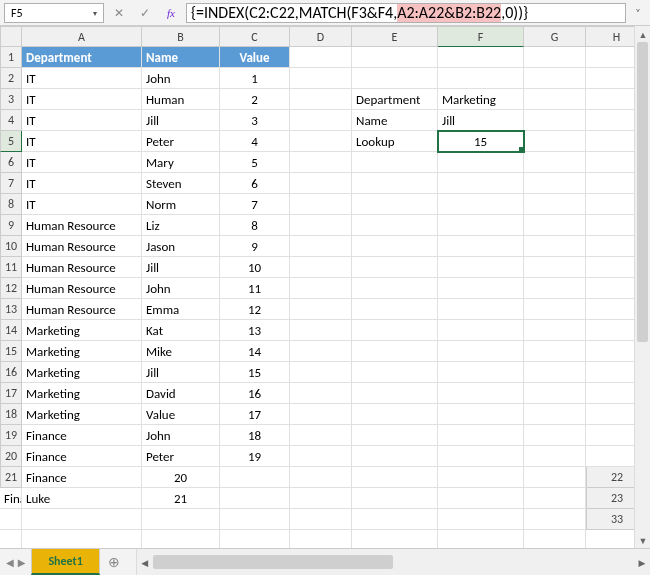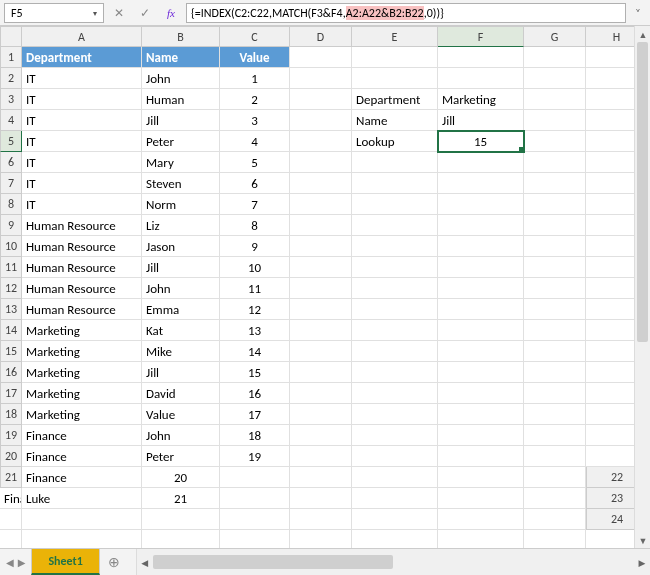--- a/index.html
+++ b/index.html
@@ -3,21 +3,21 @@
 <meta charset="utf-8">
 <style>
   * { box-sizing: border-box; margin: 0; padding: 0; }
   body { font-family: Calibri, "Segoe UI", Arial, sans-serif; font-size: 13px; background: #fff; color: #000; width: 650px; height: 575px; overflow: hidden; position: relative; }
   
   .formula-bar { display: flex; align-items: center; height: 26px; border-bottom: 1px solid #ccc; background: #f3f3f3; padding: 2px 4px; gap: 4px; }
   .namebox { width: 100px; height: 20px; border: 1px solid #b0b0b0; background: #fff; font-size: 12px; padding: 0 6px; display: flex; align-items: center; justify-content: space-between; }
   .namebox-drop { font-size: 8px; color: #555; }
   .fb-btn { width: 22px; height: 20px; display: flex; align-items: center; justify-content: center; color: #888; font-size: 12px; }
   .fb-btn.fx { font-style: italic; font-family: "Times New Roman", serif; color: #6d28d9; font-size: 11px; }
-  .formula-input { flex: 1; height: 20px; border: 1px solid #b0b0b0; background: #fff; font-size: 12px; padding: 0 4px; display: flex; align-items: center; white-space: nowrap; overflow: hidden; }
+  .formula-input { flex: 1; height: 20px; border: 1px solid #b0b0b0; background: #fff; font-size: 16px; padding: 0 4px; display: flex; align-items: center; white-space: nowrap; overflow: hidden; }
   .formula-hl { background: #f8c1c1; }
   .fb-expand { width: 16px; font-size: 10px; color: #555; display:flex; align-items:center; justify-content:center; }
 
   .grid-wrap { position: relative; height: 522px; overflow: hidden; }
   .grid { display: grid; grid-template-columns: 22px 120px 78px 70px 62px 86px 86px 62px 62px; grid-auto-rows: 21px; }
   .corner, .colhdr, .rowhdr { background: #f0f0f0; border-right: 1px solid #ccc; border-bottom: 1px solid #ccc; display: flex; align-items: center; justify-content: center; font-size: 12px; color: #444; }
   .corner { border-top: 1px solid #ccc; border-left: 1px solid #ccc; }
   .colhdr { border-top: 1px solid #ccc; }
   .rowhdr { border-left: 1px solid #ccc; }
   .colhdr.active, .rowhdr.active { background: #dfe9dd; border-bottom-color:#217346; }
@@ -269,21 +269,21 @@
       <div class="cell"></div>
       <div class="rowhdr">23</div>
       <div class="cell"></div>
       <div class="cell"></div>
       <div class="cell"></div>
       <div class="cell"></div>
       <div class="cell"></div>
       <div class="cell"></div>
       <div class="cell"></div>
       <div class="cell"></div>
-      <div class="rowhdr">24</div>
+      <div class="rowhdr">33</div>
       <div class="cell"></div>
       <div class="cell"></div>
       <div class="cell"></div>
       <div class="cell"></div>
       <div class="cell"></div>
       <div class="cell"></div>
       <div class="cell"></div>
       <div class="cell"></div>
     </div>
   <div class="vscroll">

